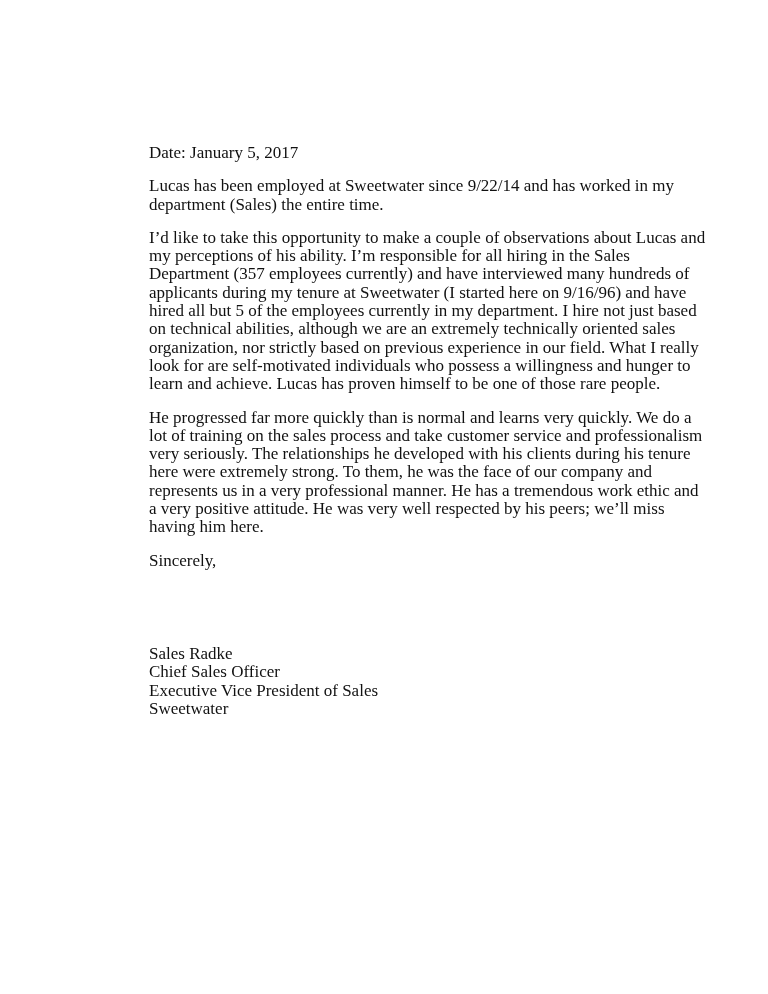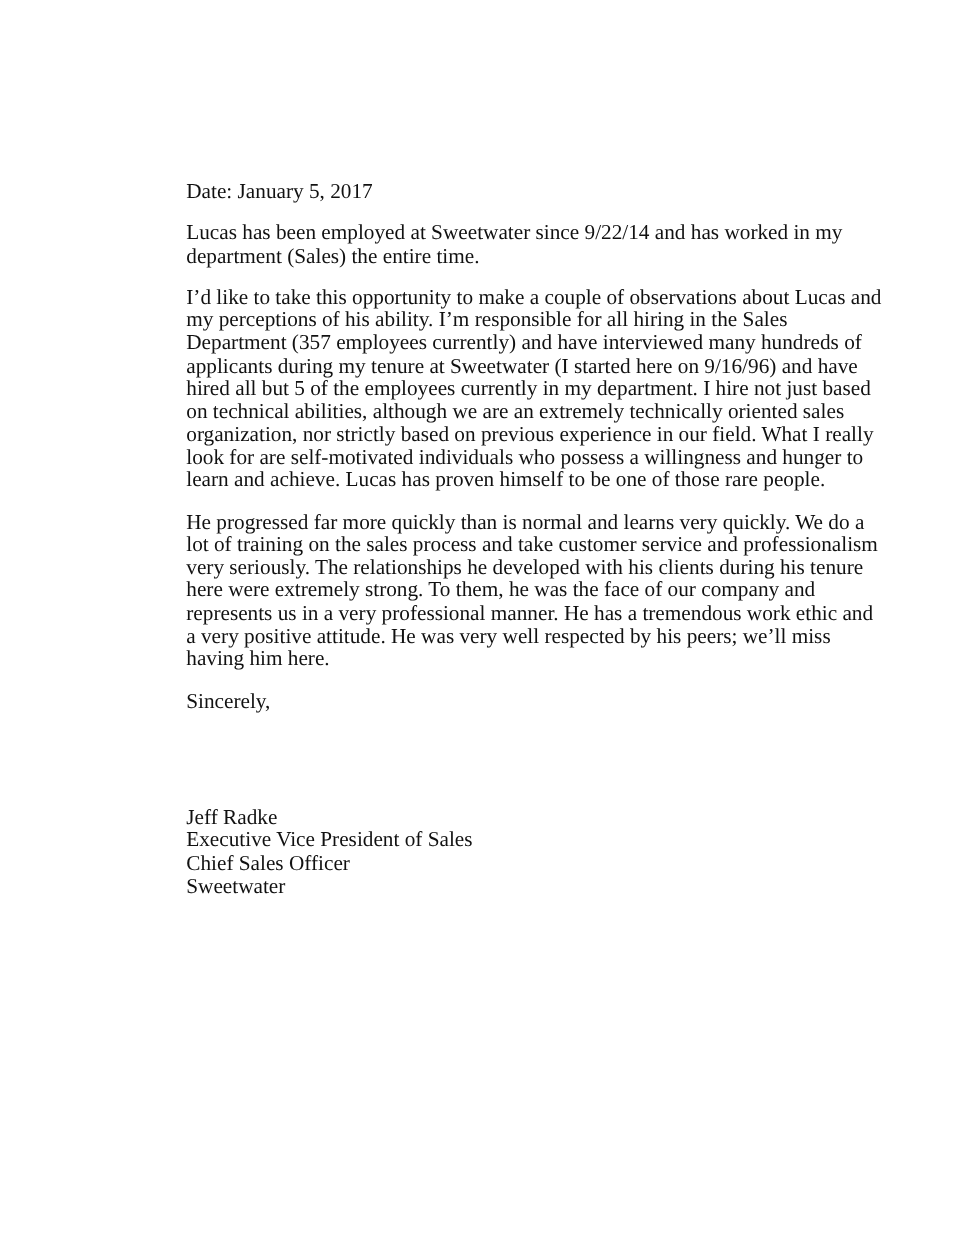--- a/index.html
+++ b/index.html
@@ -21,19 +21,19 @@
 
 <div class="page">
   <div class="letter">
     <p>Date: January 5, 2017</p>
     <p>Lucas has been employed at Sweetwater since 9/22/14 and has worked in my department (Sales) the entire time.</p>
     <p>I’d like to take this opportunity to make a couple of observations about Lucas and my perceptions of his ability. I’m responsible for all hiring in the Sales Department (357 employees currently) and have interviewed many hundreds of applicants during my tenure at Sweetwater (I started here on 9/16/96) and have hired all but 5 of the employees currently in my department. I hire not just based on technical abilities, although we are an extremely technically oriented sales organization, nor strictly based on previous experience in our field.  What I really look for are self-motivated individuals who possess a willingness and hunger to learn and achieve. Lucas has proven himself to be one of those rare people.</p>
     <p>He progressed far more quickly than is normal and learns very quickly. We do a lot of training on the sales process and take customer service and professionalism very seriously. The relationships he developed with his clients during his tenure here were extremely strong. To them, he was the face of our company and represents us in a very professional manner. He has a tremendous work ethic and a very positive attitude. He was very well respected by his peers; we’ll miss having him here.</p>
     <p>Sincerely,</p>
     <div class="sig-gap"></div>
     <div>
-      <span class="sig-line">Jeff Radke</span>
+      <span class="sig-line">Sales Radke</span>
+      <span class="sig-line">Chief Sales Officer</span>
       <span class="sig-line">Executive Vice President of Sales</span>
-      <span class="sig-line">Chief Sales Officer</span>
       <span class="sig-line">Sweetwater</span>
     </div>
   </div>
 </div>
 
 </body></html>

